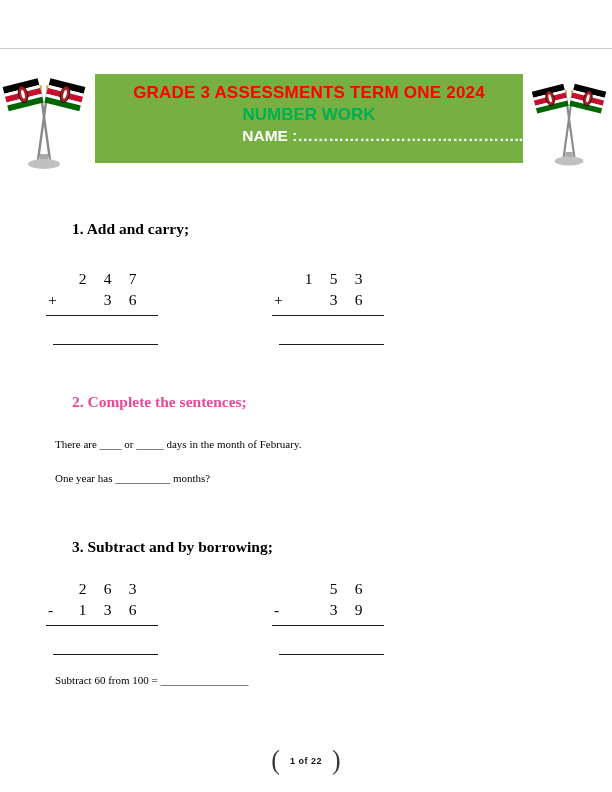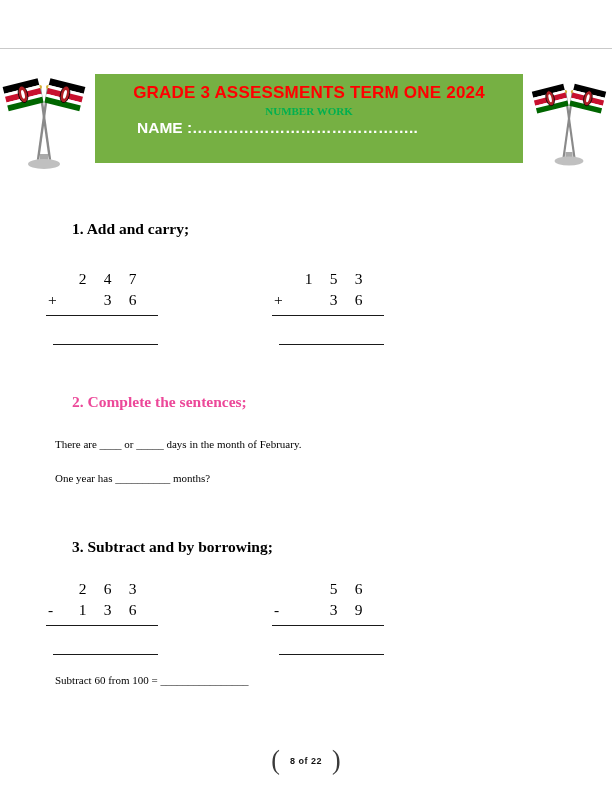--- a/index.html
+++ b/index.html
@@ -12,22 +12,22 @@
     position:absolute; left:0; top:40px; width:612px; height:0;
     border-top:1px solid #c9c9c9;
   }
   
   .banner {
     position:absolute; left:95px; top:66px; width:428px; height:89px;
     background:#76B043; text-align:center;
     font-family:"Liberation Sans", sans-serif; font-weight:bold;
   }
   .banner .title    { margin-top:9px;  font-size:17px;   color:#FF0000; letter-spacing:0.2px; }
-  .banner .subtitle { margin-top:2px;  font-size:11px; color:#00B050;font-family:Liberation Serif, serif; }
-  .banner .nameline { margin-top:2px;  font-size:15.5px; color:#ffffff; text-align:left; padding-left:42px; }
+  .banner .subtitle { margin-top:2px;  font-size:17px; color:#00B050; }
+  .banner .nameline { margin-top:2px;  font-size:15.5px; color:#ffffff; text-align:right; padding-left:42px; }
   .flag { position:absolute; overflow:visible; }
   .flag-left  { left:4px;   top:66px; }
   .flag-right { left:533px; top:72px; }
   
   .heading { position:absolute; font-weight:bold; font-size:15.5px; }
   .q1-heading { left:72px; top:212px;text-align:center; }
   .q2-heading { left:72px; top:385px; color:#ec4899; }
   .q3-heading { left:72px; top:530px; }
   .sentence { position:absolute; font-size:11px; }
   .s-feb   { left:55px; top:430px; }
@@ -198,17 +198,17 @@
       <span class="cell">9</span>
     </div>
     <div class="pline"></div>
     <div class="pline pline2"></div>
   </div>
 
   <div class="sentence s-sub">Subtract 60 from 100 = ________________</div>
 
   <div class="footer">
     <span class="bracket">(</span>
-    <span class="page-label">8 of 22</span>
+    <span class="page-label">1 of 22</span>
     <span class="bracket">)</span>
   </div>
 
 </div>
 
 </body></html>

